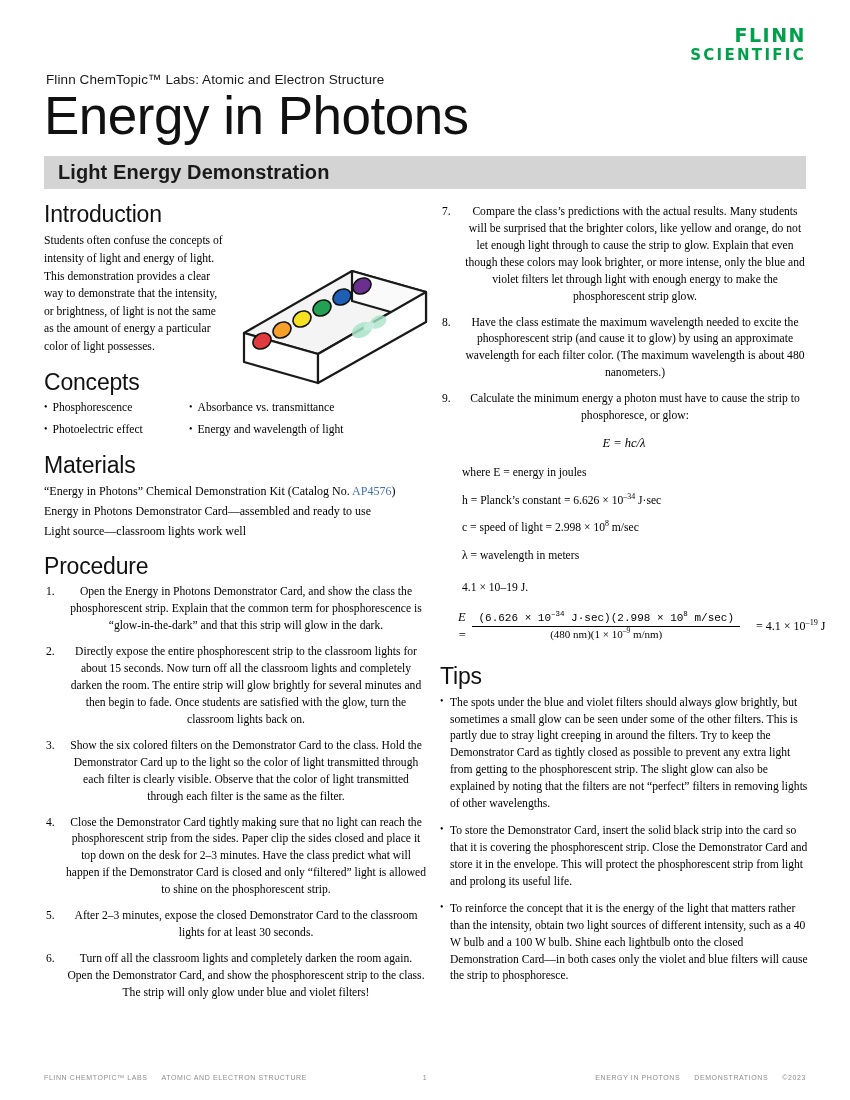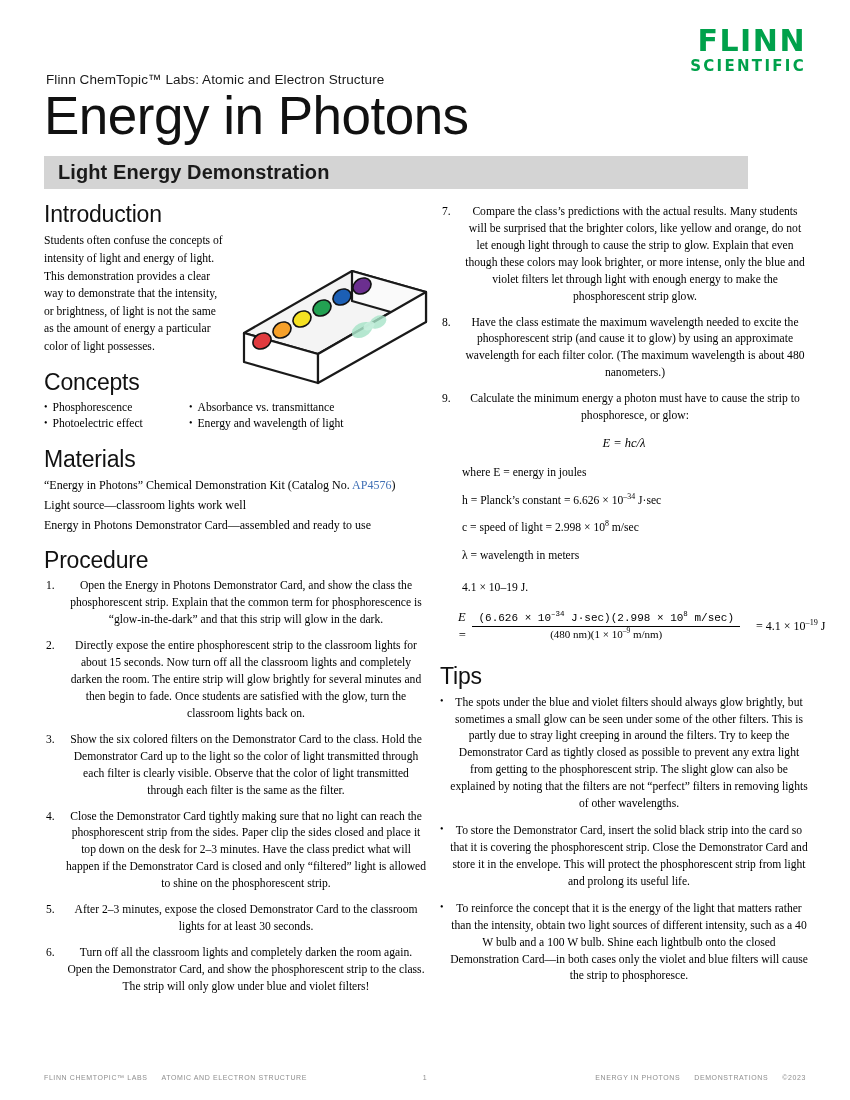--- a/index.html
+++ b/index.html
@@ -28,21 +28,21 @@
   .logo {
     position: absolute;
     right: 44px;
     top: 26px;
     text-align: right;
     line-height: 1;
   }
   .logo-flinn {
     font-family: "DejaVu Sans", sans-serif;
     font-weight: bold;
-    font-size: 30px;
+    font-size: 19px;
     letter-spacing: 1.5px;
     color: #00A14B;
     display: block;
   }
   .logo-scientific {
     font-family: "DejaVu Sans", sans-serif;
     font-weight: bold;
     font-size: 15px;
     letter-spacing: 2.3px;
     color: #00A14B;
@@ -69,21 +69,21 @@
     font-size: 53px;
     color: #111111;
     letter-spacing: -0.5px;
     margin: 0;
     line-height: 1.05;
   }
   .subtitle-band {
     position: absolute;
     left: 44px;
     top: 156px;
-    width: 704px;
+    width: 762px;
     height: 33px;
     background: #d4d4d4;
     display: flex;
     align-items: center;
   }
   .subtitle-band span {
     font-family: "Liberation Sans", sans-serif;
     font-weight: bold;
     font-size: 20px;
     color: #1a1a1a;
@@ -125,20 +125,21 @@
     left: 186px;
     top: 48px;
     width: 210px;
     height: 148px;
   }
 
   
   .concepts {
     display: grid;
     grid-template-columns: 145px 1fr;
+    row-gap: 6px;
     margin-top: 2px;
   }
   .concept-item {
     font-size: 11.6px;
   }
   .bullet-dot::before {
     content: "\2022";
     margin-right: 5px;
     font-size: 10px;
     vertical-align: 1px;
@@ -184,21 +185,20 @@
     list-style: none;
     margin: 2px 0 0 0;
     padding: 0;
   }
   ul.tips > li {
     position: relative;
     padding-left: 10px;
     margin-bottom: 10px;
     font-size: 11.6px;
     line-height: 1.46;
-    text-align: center;
   }
   ul.tips > li::before {
     content: "\2022";
     position: absolute;
     left: 0;
     top: -1px;
     font-size: 10px;
   }
 
   
@@ -310,22 +310,22 @@
     <h2 class="section">Concepts</h2>
     <div class="concepts">
       <div class="concept-item bullet-dot">Phosphorescence</div>
       <div class="concept-item bullet-dot">Absorbance vs. transmittance</div>
       <div class="concept-item bullet-dot">Photoelectric effect</div>
       <div class="concept-item bullet-dot">Energy and wavelength of light</div>
     </div>
 
     <h2 class="section tight">Materials</h2>
     <p class="mat-line"><span>“Energy in Photons” Chemical Demonstration Kit (Catalog No. </span><span class="link">AP4576</span><span>)</span></p>
+    <p class="mat-line">Energy in Photons Demonstrator Card—assembled and ready to use</p>
     <p class="mat-line">Light source—classroom lights work well</p>
-    <p class="mat-line">Energy in Photons Demonstrator Card—assembled and ready to use</p>
 
     <h2 class="section tight">Procedure</h2>
     <ol class="proc">
       <li>Open the Energy in Photons Demonstrator Card, and show the class the phosphorescent strip. Explain that the common term for phosphorescence is “glow-in-the-dark” and that this strip will glow in the dark.</li>
       <li>Directly expose the entire phosphorescent strip to the classroom lights for about 15 seconds. Now turn off all the classroom lights and completely darken the room. The entire strip will glow brightly for several minutes and then begin to fade. Once students are satisfied with the glow, turn the classroom lights back on.</li>
       <li>Show the six colored filters on the Demonstrator Card to the class. Hold the Demonstrator Card up to the light so the color of light transmitted through each filter is clearly visible. Observe that the color of light transmitted through each filter is the same as the filter.</li>
       <li>Close the Demonstrator Card tightly making sure that no light can reach the phosphorescent strip from the sides. Paper clip the sides closed and place it top down on the desk for 2–3 minutes. Have the class predict what will happen if the Demonstrator Card is closed and only “filtered” light is allowed to shine on the phosphorescent strip.</li>
       <li>After 2–3 minutes, expose the closed Demonstrator Card to the classroom lights for at least 30 seconds.</li>
       <li>Turn off all the classroom lights and completely darken the room again. Open the Demonstrator Card, and show the phosphorescent strip to the class. The strip will only glow under blue and violet filters!</li>
     </ol>

